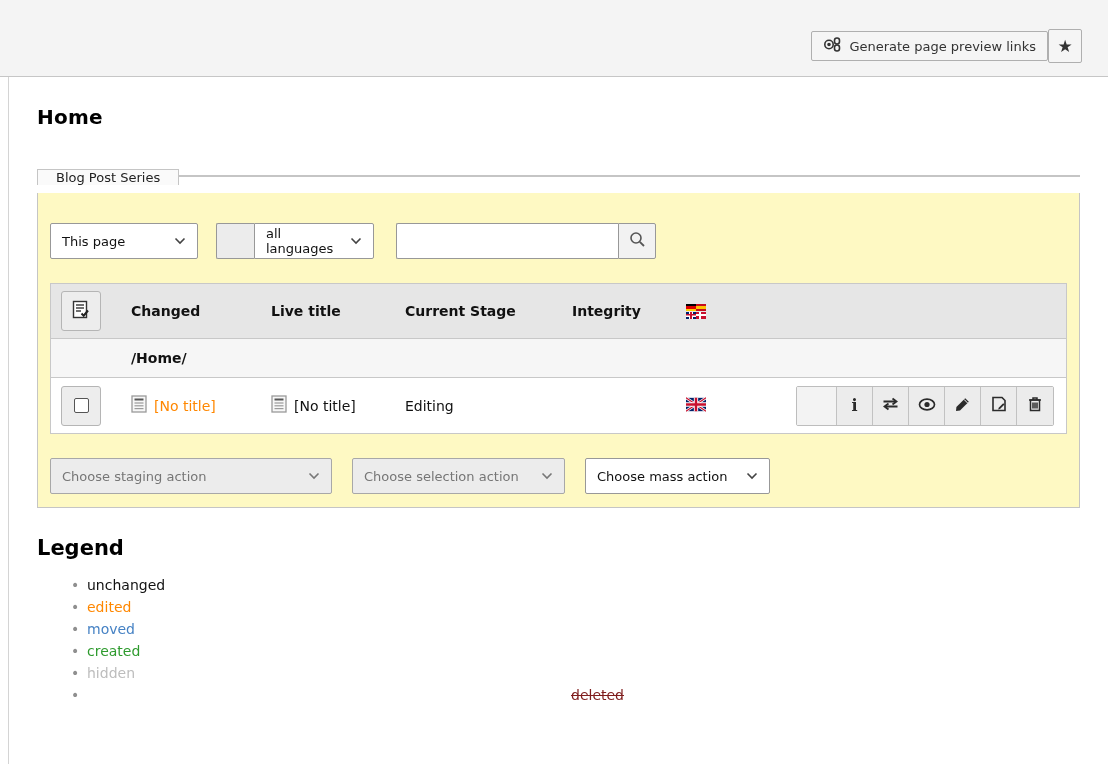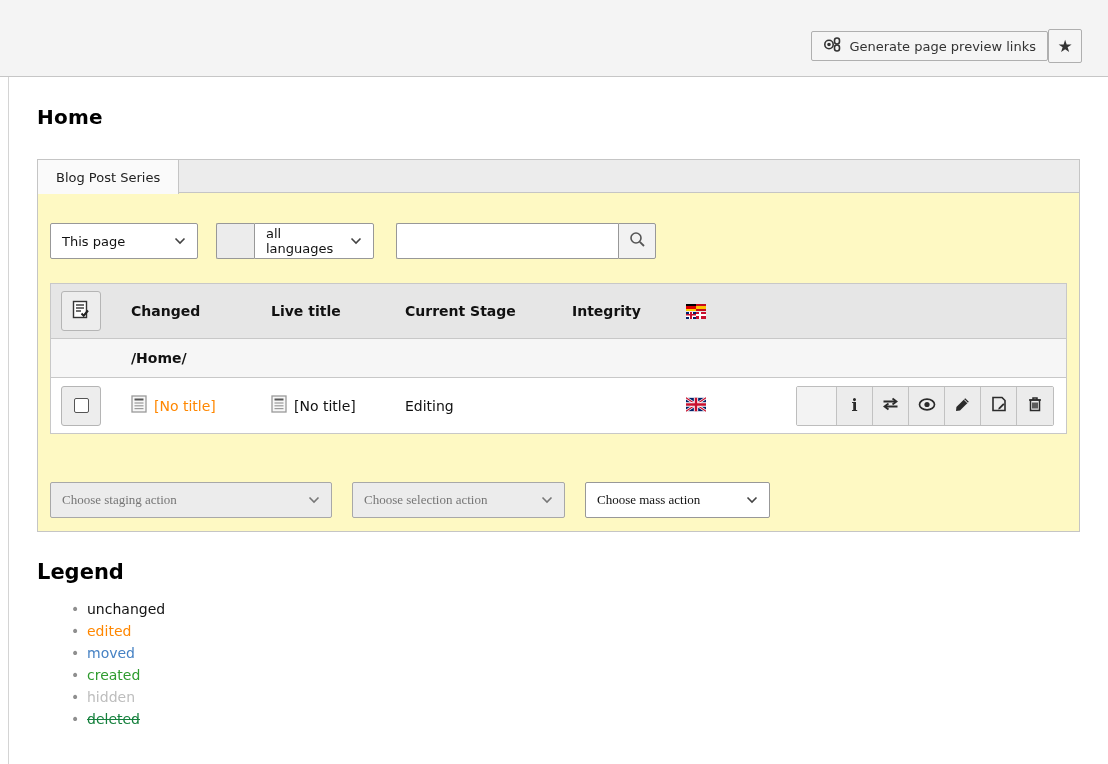--- a/index.html
+++ b/index.html
@@ -12,21 +12,21 @@
   .btn { background:#f5f5f5; border:1px solid #afafaf; border-radius:2px; color:#333;
          font-size:13px; height:30px; display:inline-flex; align-items:center; gap:8px;
          padding:0 11px; cursor:pointer; font-family:inherit; }
   .btn-square { width:34px; height:34px; justify-content:center; padding:0; font-size:17px; }
 
   
   .content { margin-left:8px; border-left:1px solid #d4d4d4; min-height:687px; background:#fff; padding-bottom:20px; }
   h1.page-title { font-size:20px; font-weight:bold; color:#000; padding:28px 0 0 28px; letter-spacing:.2px; }
 
   
-  .tabs { display:flex; margin:30px 28px 0 28px; height:34px; }
+  .tabs { display:flex; margin:30px 28px 0 28px; height:34px;align-items:center; }
   .tab { background:#fafafa; border:1px solid #c5c5c5; border-bottom:none; padding:0 18px;
          display:flex; align-items:center; font-size:13px; color:#222; margin-bottom:-1px; z-index:2; cursor:pointer; }
   .tab-rest { flex:1; background:#ececec; border:1px solid #c5c5c5; border-left:none; }
   .panel { margin:0 28px; background:#fef9c3; border:1px solid #c5c5c5; border-top:none;
            padding:30px 12px 13px 12px; }
 
   
   .filter-row { display:flex; margin-bottom:24px; }
   .sel { height:36px; background:#fff; border:1px solid #989898; border-radius:2px;
          display:inline-flex; align-items:center; justify-content:space-between;
@@ -58,38 +58,38 @@
 
   
   .agroup { display:flex; margin-right:12px; border:1px solid #bdbdbd; border-radius:2px; overflow:hidden; height:40px; }
   .aseg { width:40px; background:#f3f3f3; border-right:1px solid #c2c2c2; }
   .abtn { width:36px; background:#ececec; border:none; border-right:1px solid #c2c2c2;
           display:flex; align-items:center; justify-content:center; cursor:pointer; padding:0; }
   .abtn:last-child { border-right:none; }
   .ico-i { font-family:"DejaVu Serif","Liberation Serif",serif; font-weight:bold; font-size:16px; color:#2b2b2b; line-height:1; }
 
   
-  .actions-row { display:flex; gap:20px; margin-top:48px;font-family:Liberation Serif, serif; }
+  .actions-row { display:flex; gap:20px; margin-top:24px; }
   .sel-disabled { background:#ececec; color:#767676; border-color:#a8a8a8; }
   .sel-staging { width:282px; }
   .sel-selection { width:213px; }
   .sel-mass { width:185px; }
 
   
   .legend { padding:28px 0 0 28px; }
   .legend h2 { font-size:21px; font-weight:bold; color:#000; }
   .legend ul { list-style:none; margin:14px 0 0 34px; }
   .legend li { font-size:14px; line-height:22px; position:relative; padding-left:16px; }
   .legend li::before { content:"•"; position:absolute; left:0; color:#8f8f8f; }
   .st-unchanged { color:#111; }
   .st-edited { color:#ff8700; }
   .st-moved { color:#4682c4; }
   .st-created { color:#2e9b2e; }
   .st-hidden { color:#bdbdbd; }
-  .st-deleted { color:#15803d; text-decoration:line-through; }
+  .st-deleted { color:#7f1d1d; text-decoration:line-through;text-align:center; }
 
   
   .flag-multi { width:20px; height:15px; display:grid; grid-template-columns:10px 10px; grid-template-rows:7px 7px; gap:1px 0; }
   .fm { width:10px; height:7px; }
   .fm-de { background:linear-gradient(to bottom,#000 33%,#d00 33% 66%,#ffce00 66%); }
   .fm-es { background:linear-gradient(to bottom,#c60b1e 25%,#ffc400 25% 75%,#c60b1e 75%); }
   .fm-gb { background:linear-gradient(#fff,#fff) 50% 0/3px 100% no-repeat,
                       linear-gradient(#fff,#fff) 0 50%/100% 3px no-repeat,
                       linear-gradient(#c8102e,#c8102e) 50% 0/1.5px 100% no-repeat,
                       #012169; background:#012169; position:relative; overflow:hidden; }

